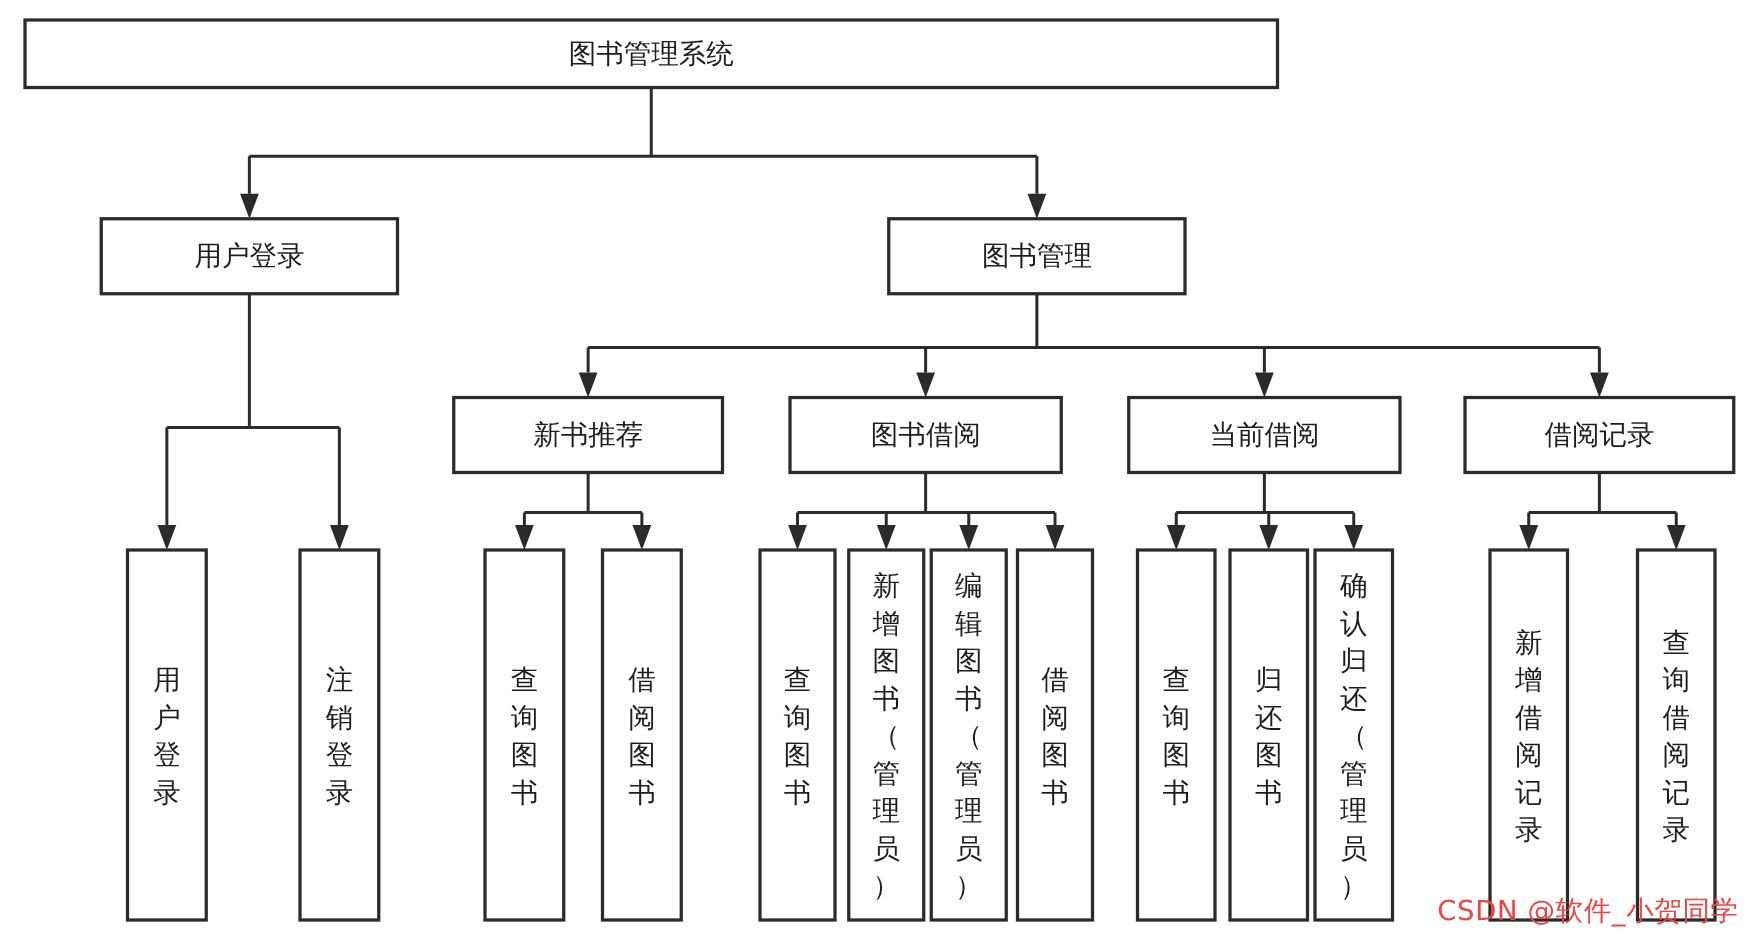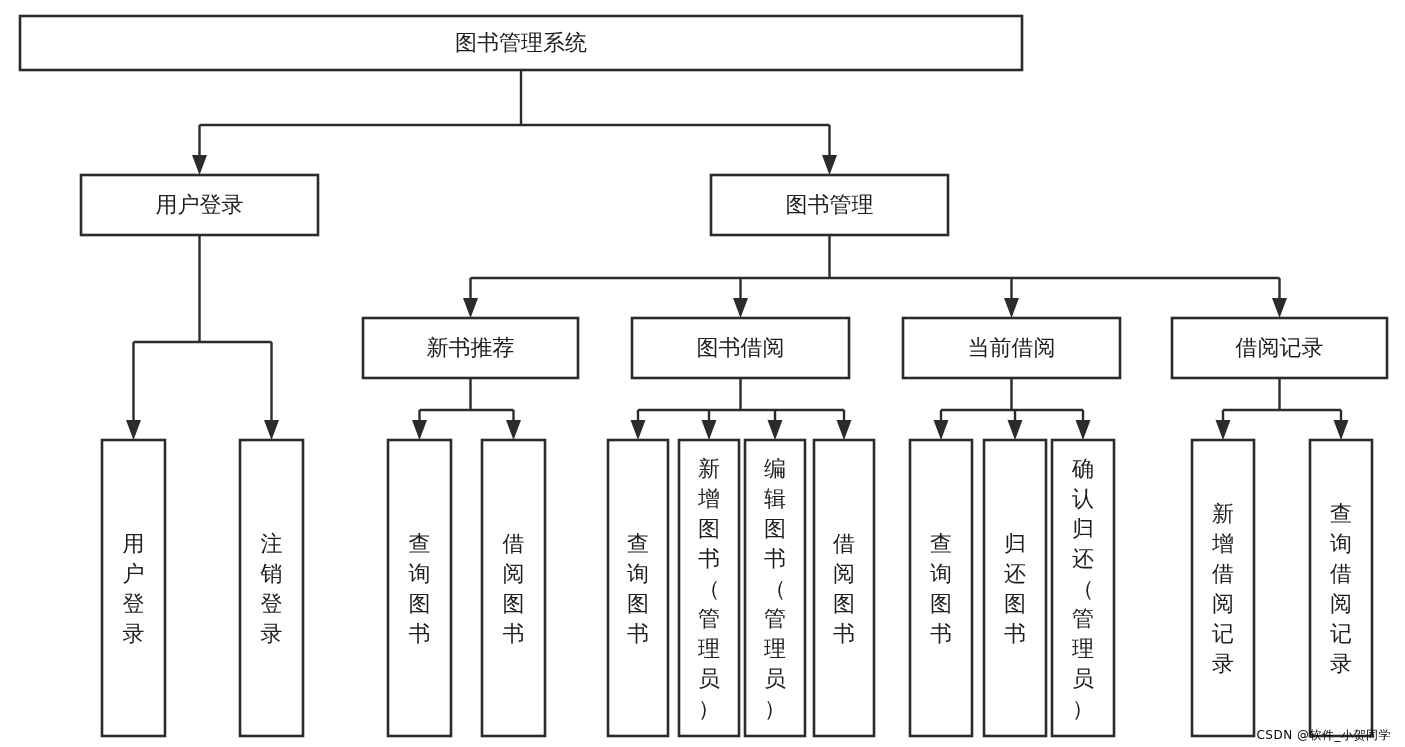--- a/index.html
+++ b/index.html
@@ -50,22 +50,22 @@
   }
   .edge-arrow {
     fill: #2b2b2b;
     stroke: none;
   }
   .watermark {
     position: absolute;
     right: 14px;
     bottom: 6px;
     font-family: "DejaVu Sans", "Liberation Sans", sans-serif;
-    font-size: 12px;
-    color: #000000;
+    font-size: 22px;
+    color: #ef4444;
     white-space: nowrap;
     letter-spacing: 0.5px;
   }
 </style>
 </head>
 <body>
 
 <div id="diagram-root">
   <svg class="flow" viewBox="0 0 1405 747">
     <g id="edges-layer">

